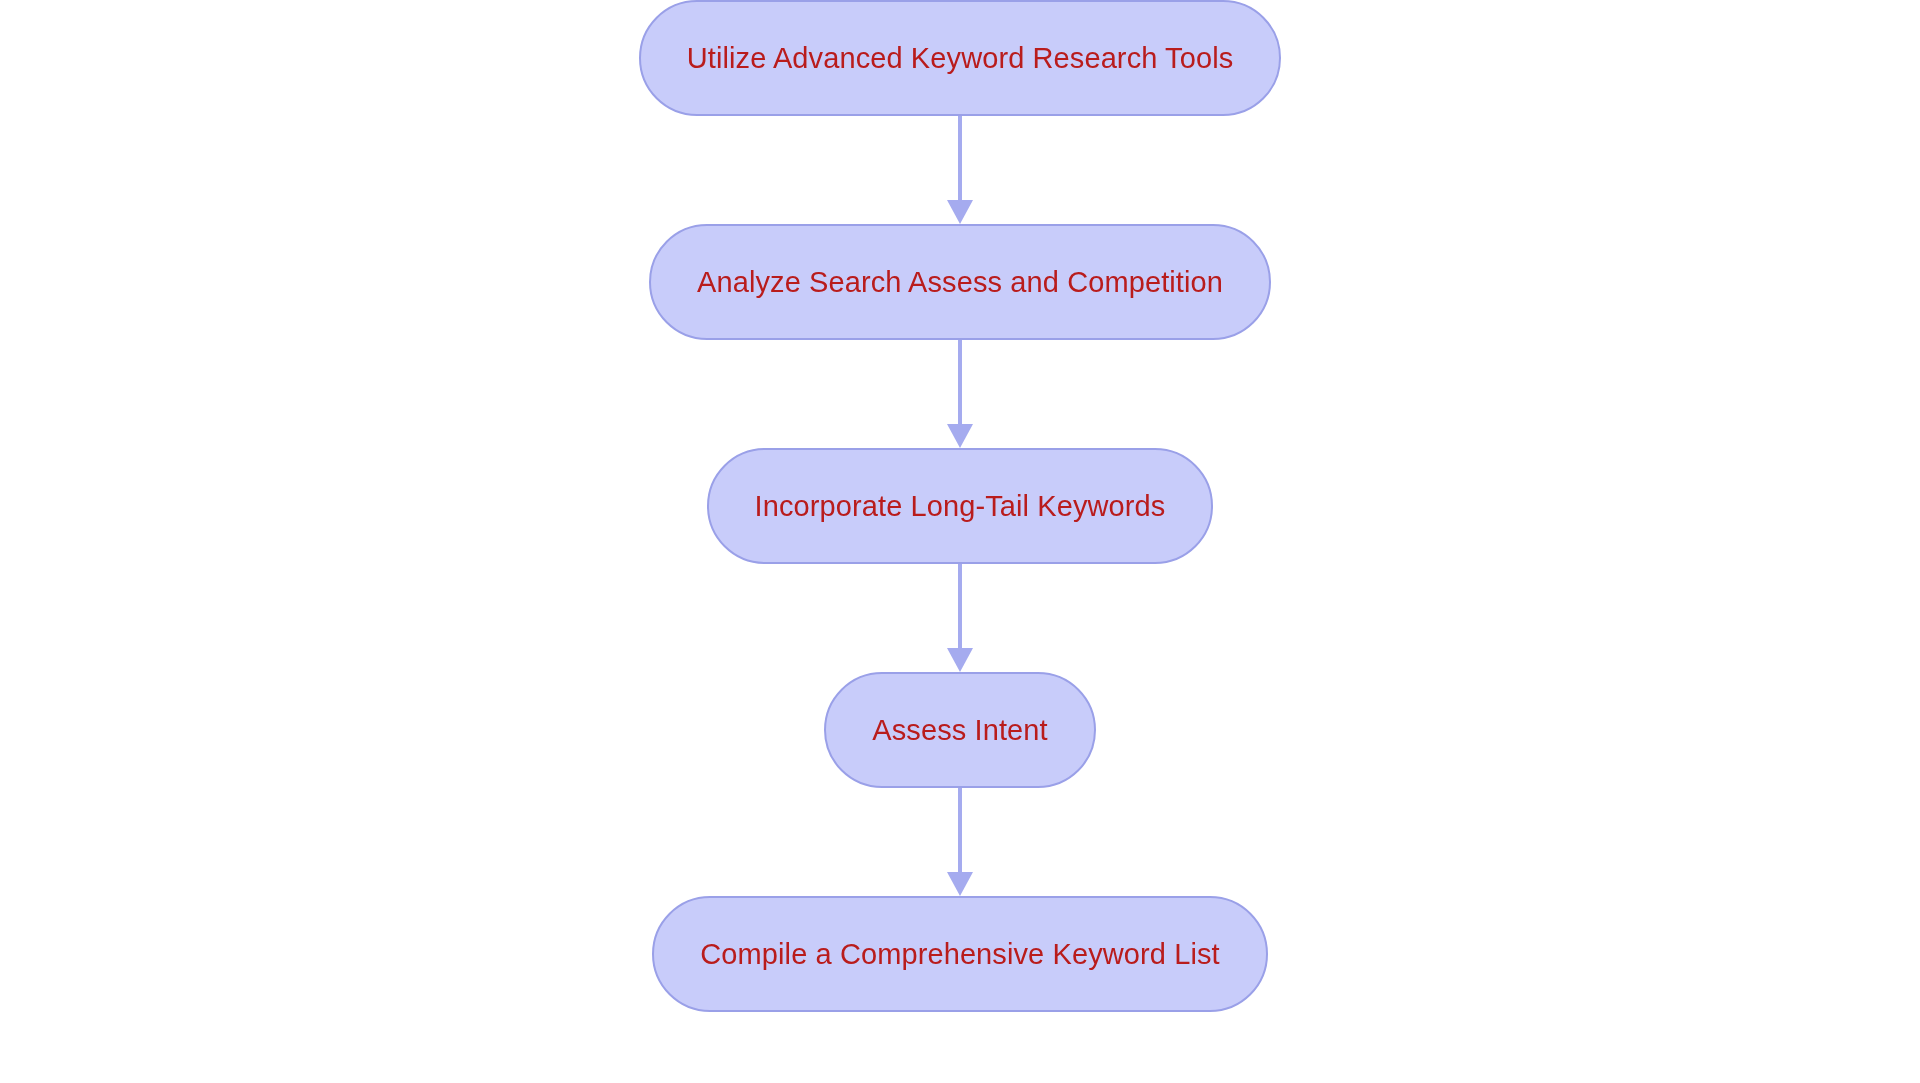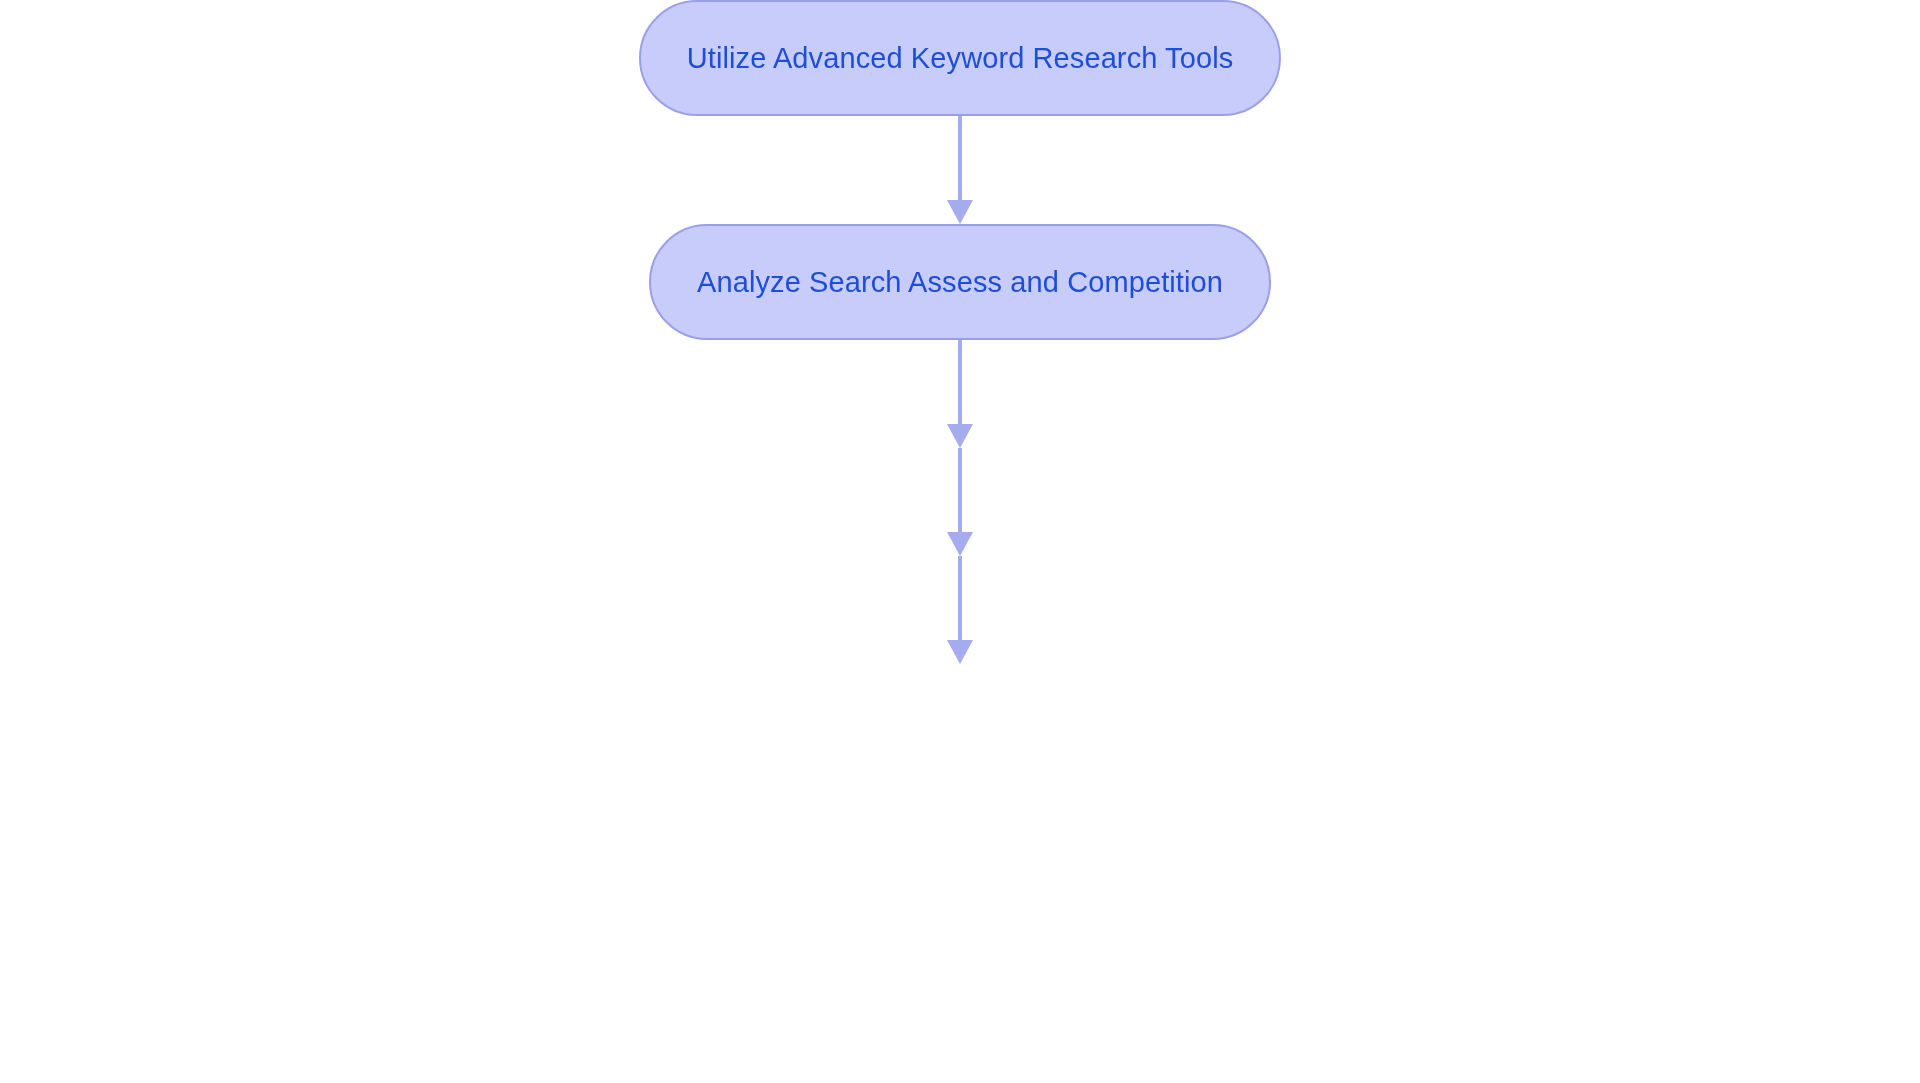--- a/index.html
+++ b/index.html
@@ -40,21 +40,21 @@
     background: #c8ccfa;
     border-radius: 58px;
     display: flex;
     align-items: center;
     justify-content: center;
     padding: 0 46px;
     flex: 0 0 auto;
   }
 
   .node-label {
-    color: #1d4ed8;
+    color: #b91c1c;
     font-size: 29px;
     font-weight: 400;
     line-height: 1;
     letter-spacing: 0.1px;
     white-space: nowrap;
     font-family: "Liberation Sans", "DejaVu Sans", sans-serif;
   }
 
   .connector {
     flex: 0 0 auto;
@@ -103,27 +103,36 @@
 
     <div class="node">
       <span class="node-label">Analyze Search Assess and Competition</span>
     </div>
 
     <div class="connector">
       <div class="connector-line"></div>
       <div class="connector-arrowhead"></div>
     </div>
 
+    <div class="node">
+      <span class="node-label">Incorporate Long-Tail Keywords</span>
+    </div>
 
     <div class="connector">
       <div class="connector-line"></div>
       <div class="connector-arrowhead"></div>
     </div>
 
+    <div class="node">
+      <span class="node-label">Assess Intent</span>
+    </div>
 
     <div class="connector">
       <div class="connector-line"></div>
       <div class="connector-arrowhead"></div>
     </div>
 
+    <div class="node">
+      <span class="node-label">Compile a Comprehensive Keyword List</span>
+    </div>
 
   </div>
 </div>
 
 </body></html>

